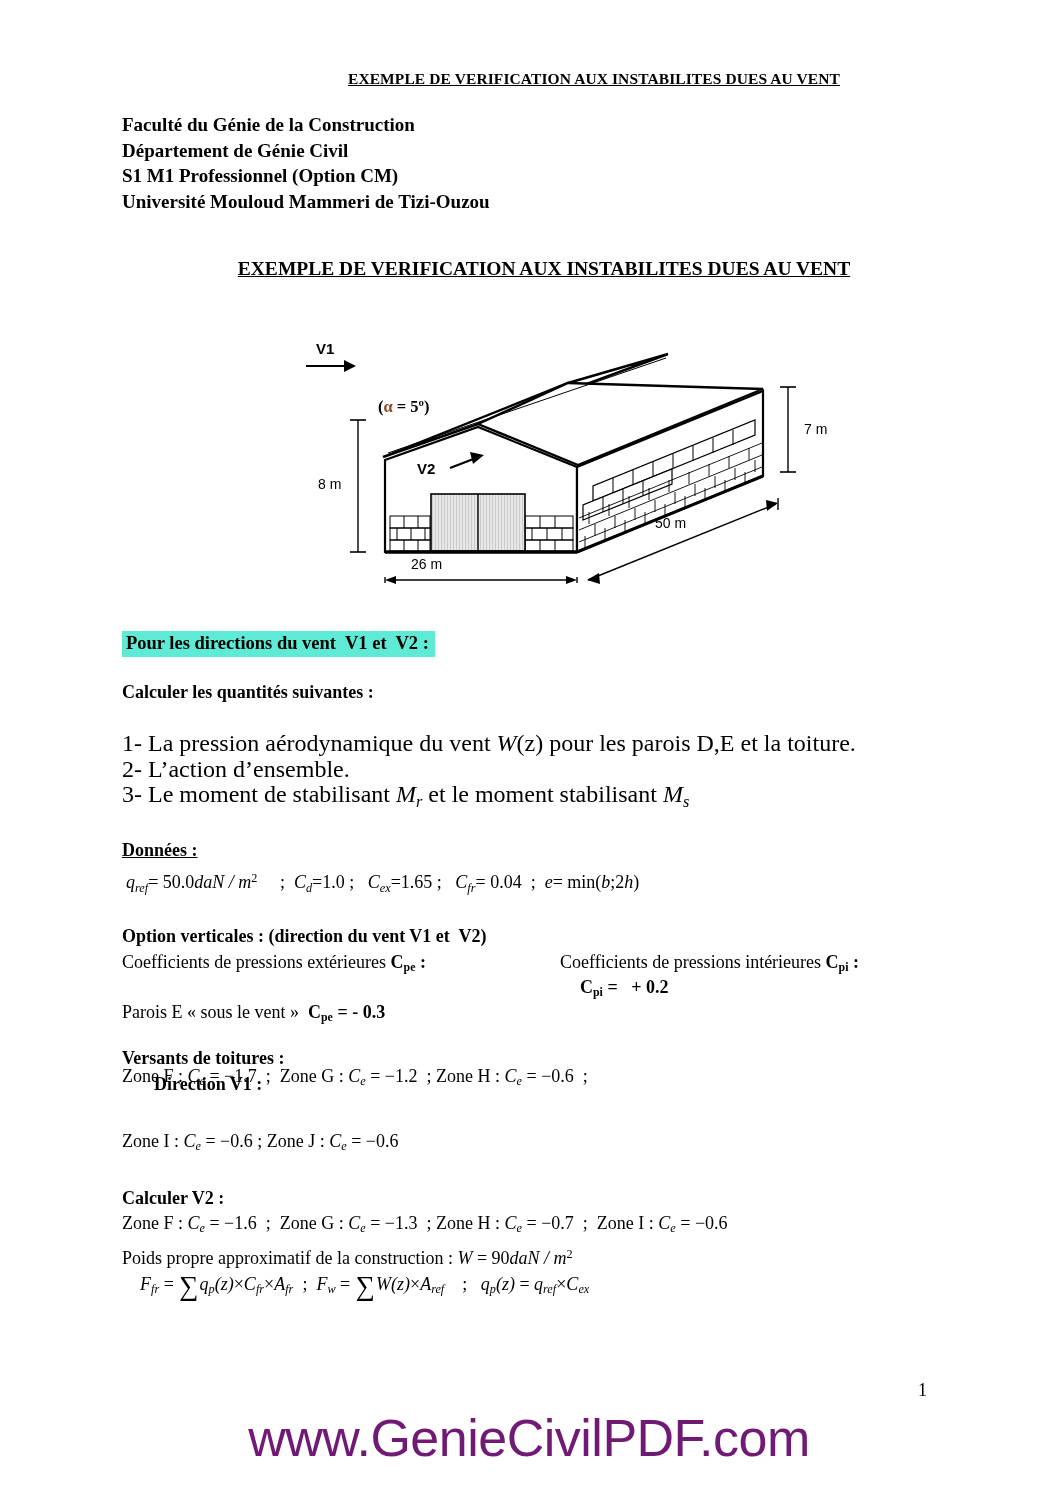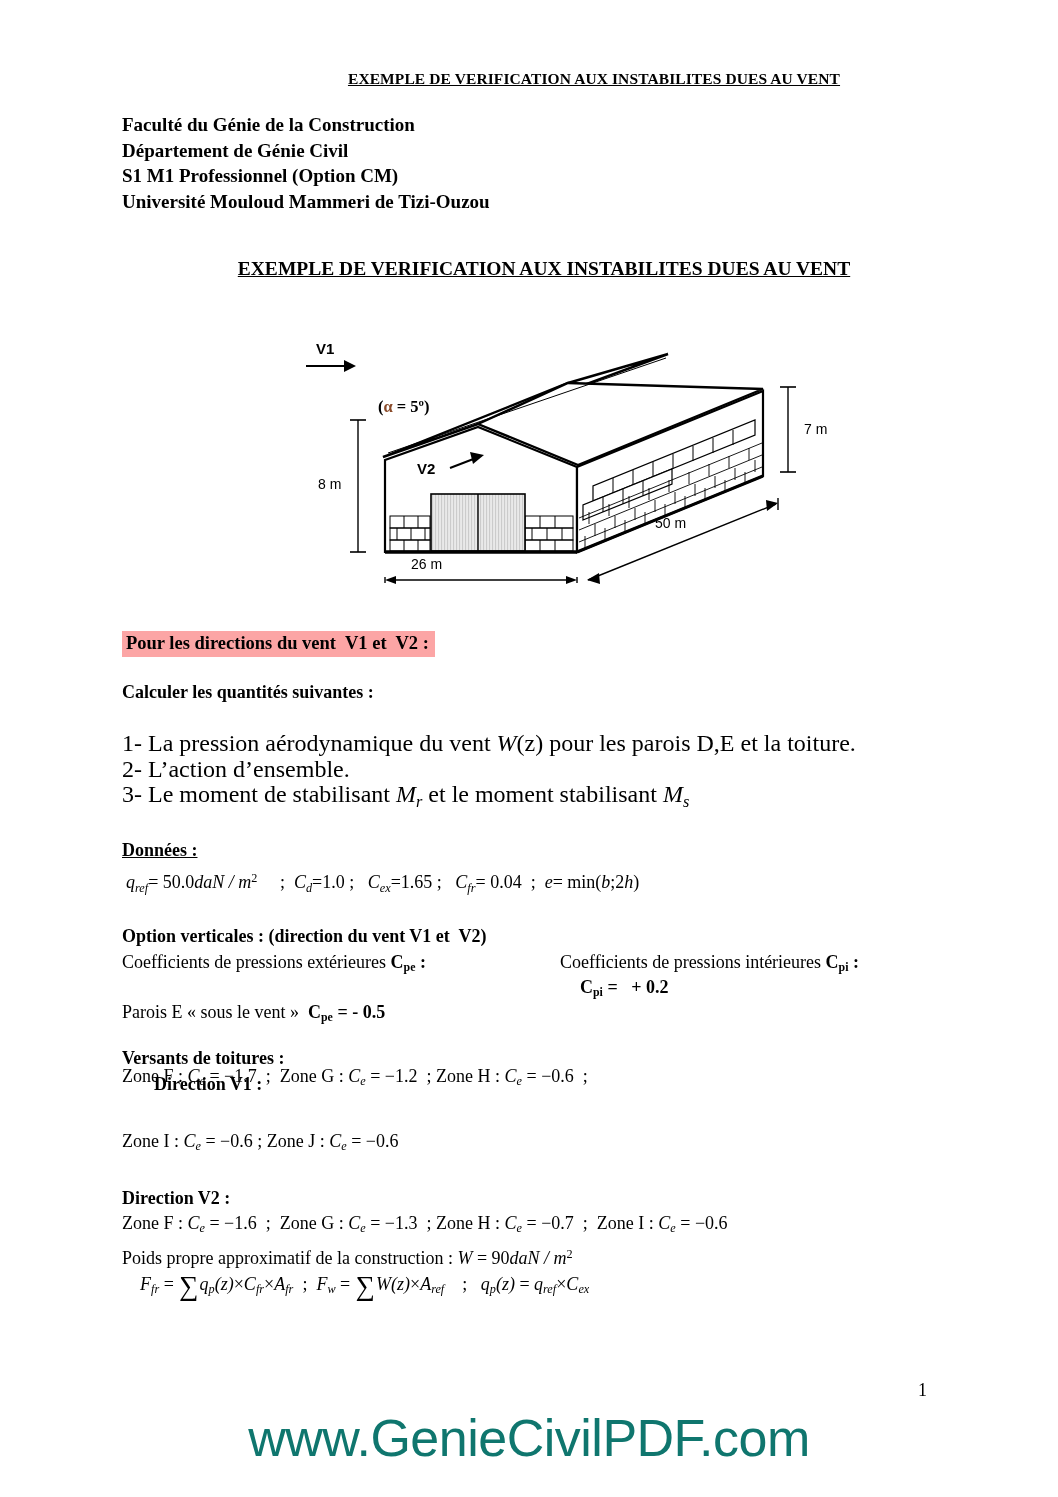--- a/index.html
+++ b/index.html
@@ -70,21 +70,21 @@
     width: 540px;
     height: 250px;
   }
   .figure svg { display: block; }
 
   
   .band-heading {
     position: absolute;
     top: 631px;
     left: 122px;
-    background: #fca5a5;
+    background: #5eead4;
     font-size: 18.5px;
     font-weight: bold;
     padding: 2px 6px 3px 4px;
     white-space: pre;
   }
 
   
   .blk {
     position: absolute;
     font-size: 18px;
@@ -122,21 +122,21 @@
 
   
   .watermark {
     position: absolute;
     top: 1408px;
     left: 0;
     width: 1058px;
     text-align: center;
     font-family: "Liberation Sans", sans-serif;
     font-size: 52px;
-    color: #0f766e;
+    color: #701a75;
     letter-spacing: -0.5px;
   }
 
   .page-number {
     position: absolute;
     top: 1380px;
     left: 918px;
     font-size: 18px;
   }
 </style>
@@ -311,30 +311,30 @@
   <div class="blk underline-head" style="top:838px; left:122px;text-align:right;">Données :</div>
   <div class="blk" style="top:866px; left:126px;"><i class="mv">q</i><span class="sub">ref</span><span>= 50.0</span><i class="mv">daN / m</i><span class="sup">2</span><span>     ;  </span><i class="mv">C</i><span class="sub">d</span><span>=1.0</span><span> ;   </span><i class="mv">C</i><span class="sub">ex</span><span>=1.65</span><span> ;   </span><i class="mv">C</i><span class="sub">fr</span><span>= 0.04</span><span>  ;  </span><i class="mv">e</i><span>= min(</span><i class="mv">b</i><span>;2</span><i class="mv">h</i><span>)</span></div>
 
   <div class="blk bold" style="top:924px; left:122px;">Option verticales : (direction du vent V1 et  V2)</div>
 
   <div class="blk" style="top:950px; left:122px;"><span>Coefficients de pressions extérieures </span><b>C</b><b class="bsub">pe</b><b> :</b></div>
   <div class="blk" style="top:950px; left:560px;"><span>Coefficients de pressions intérieures </span><b>C</b><b class="bsub">pi</b><b> :</b></div>
 
   <div class="blk" style="top:975px; left:580px;"><b>C</b><b class="bsub">pi</b><b> =   + 0.2</b></div>
 
-  <div class="blk" style="top:1000px; left:122px;"><span>Parois E « sous le vent »  </span><b>C</b><b class="bsub">pe</b><b> = - 0.5</b></div>
+  <div class="blk" style="top:1000px; left:122px;"><span>Parois E « sous le vent »  </span><b>C</b><b class="bsub">pe</b><b> = - 0.3</b></div>
 
   <div class="blk bold" style="top:1046px; left:122px;">Versants de toitures :</div>
   <div class="blk bold" style="top:1072px; left:122px;margin-left:32px;">Direction V1 :</div>
 
   <div class="blk" style="top:1064px; left:122px;text-align:center;"><span>Zone F : </span><i class="mv">C</i><span class="sub">e</span><span> = −1.7</span><span>  ;  </span><span>Zone G : </span><i class="mv">C</i><span class="sub">e</span><span> = −1.2</span><span>  ; </span><span>Zone H : </span><i class="mv">C</i><span class="sub">e</span><span> = −0.6</span><span>  ;</span></div>
 
   <div class="blk" style="top:1129px; left:122px;"><span>Zone I : </span><i class="mv">C</i><span class="sub">e</span><span> = −0.6</span><span> ; </span><span>Zone J : </span><i class="mv">C</i><span class="sub">e</span><span> = −0.6</span></div>
 
-  <div class="blk bold" style="top:1186px; left:122px;">Direction V2 :</div>
+  <div class="blk bold" style="top:1186px; left:122px;">Calculer V2 :</div>
 
   <div class="blk" style="top:1211px; left:122px;"><span>Zone F : </span><i class="mv">C</i><span class="sub">e</span><span> = −1.6</span><span>  ;  </span><span>Zone G : </span><i class="mv">C</i><span class="sub">e</span><span> = −1.3</span><span>  ; </span><span>Zone H : </span><i class="mv">C</i><span class="sub">e</span><span> = −0.7</span><span>  ;  </span><span>Zone I : </span><i class="mv">C</i><span class="sub">e</span><span> = −0.6</span></div>
 
   <div class="blk" style="top:1242px; left:122px;"><span>Poids propre approximatif de la construction : </span><i class="mv">W</i><span> = 90</span><i class="mv">daN / m</i><span class="sup">2</span></div>
 
   <div class="blk" style="top:1272px; left:140px;"><i class="mv">F</i><span class="sub">fr</span><span> = </span><span class="sum">∑</span><i class="mv">q</i><span class="sub">p</span><i class="mv">(z)</i><span>×</span><i class="mv">C</i><span class="sub">fr</span><span>×</span><i class="mv">A</i><span class="sub">fr</span><span>  ;  </span><i class="mv">F</i><span class="sub">w</span><span> = </span><span class="sum">∑</span><i class="mv">W</i><i class="mv">(z)</i><span>×</span><i class="mv">A</i><span class="sub">ref</span><span>    ;   </span><i class="mv">q</i><span class="sub">p</span><i class="mv">(z)</i><span> = </span><i class="mv">q</i><span class="sub">ref</span><span>×</span><i class="mv">C</i><span class="sub">ex</span></div>
 
   <div class="page-number">1</div>
   <div class="watermark">www.GenieCivilPDF.com</div>
 

